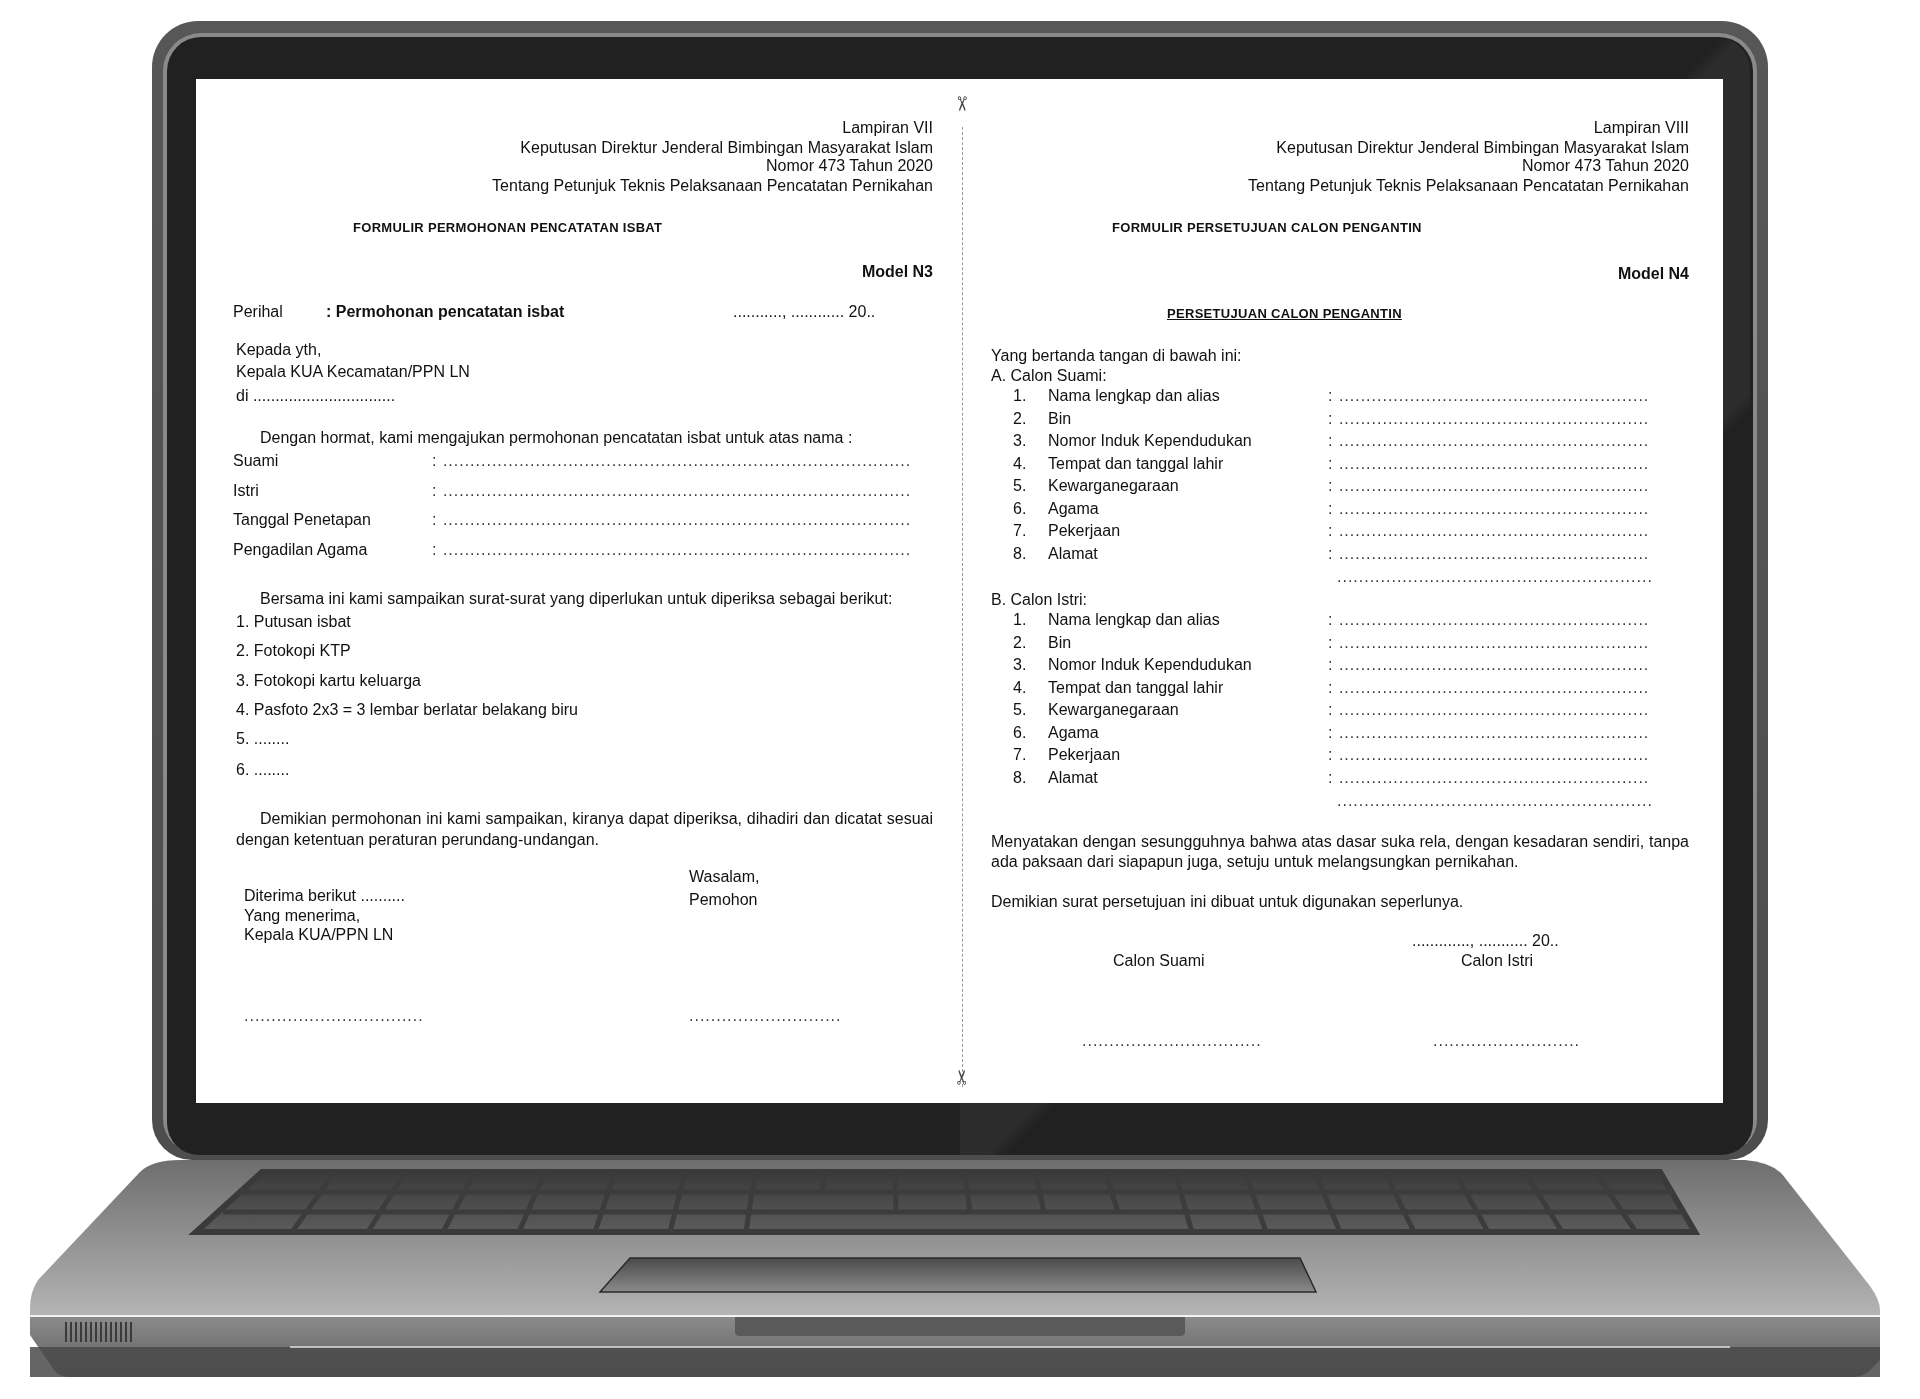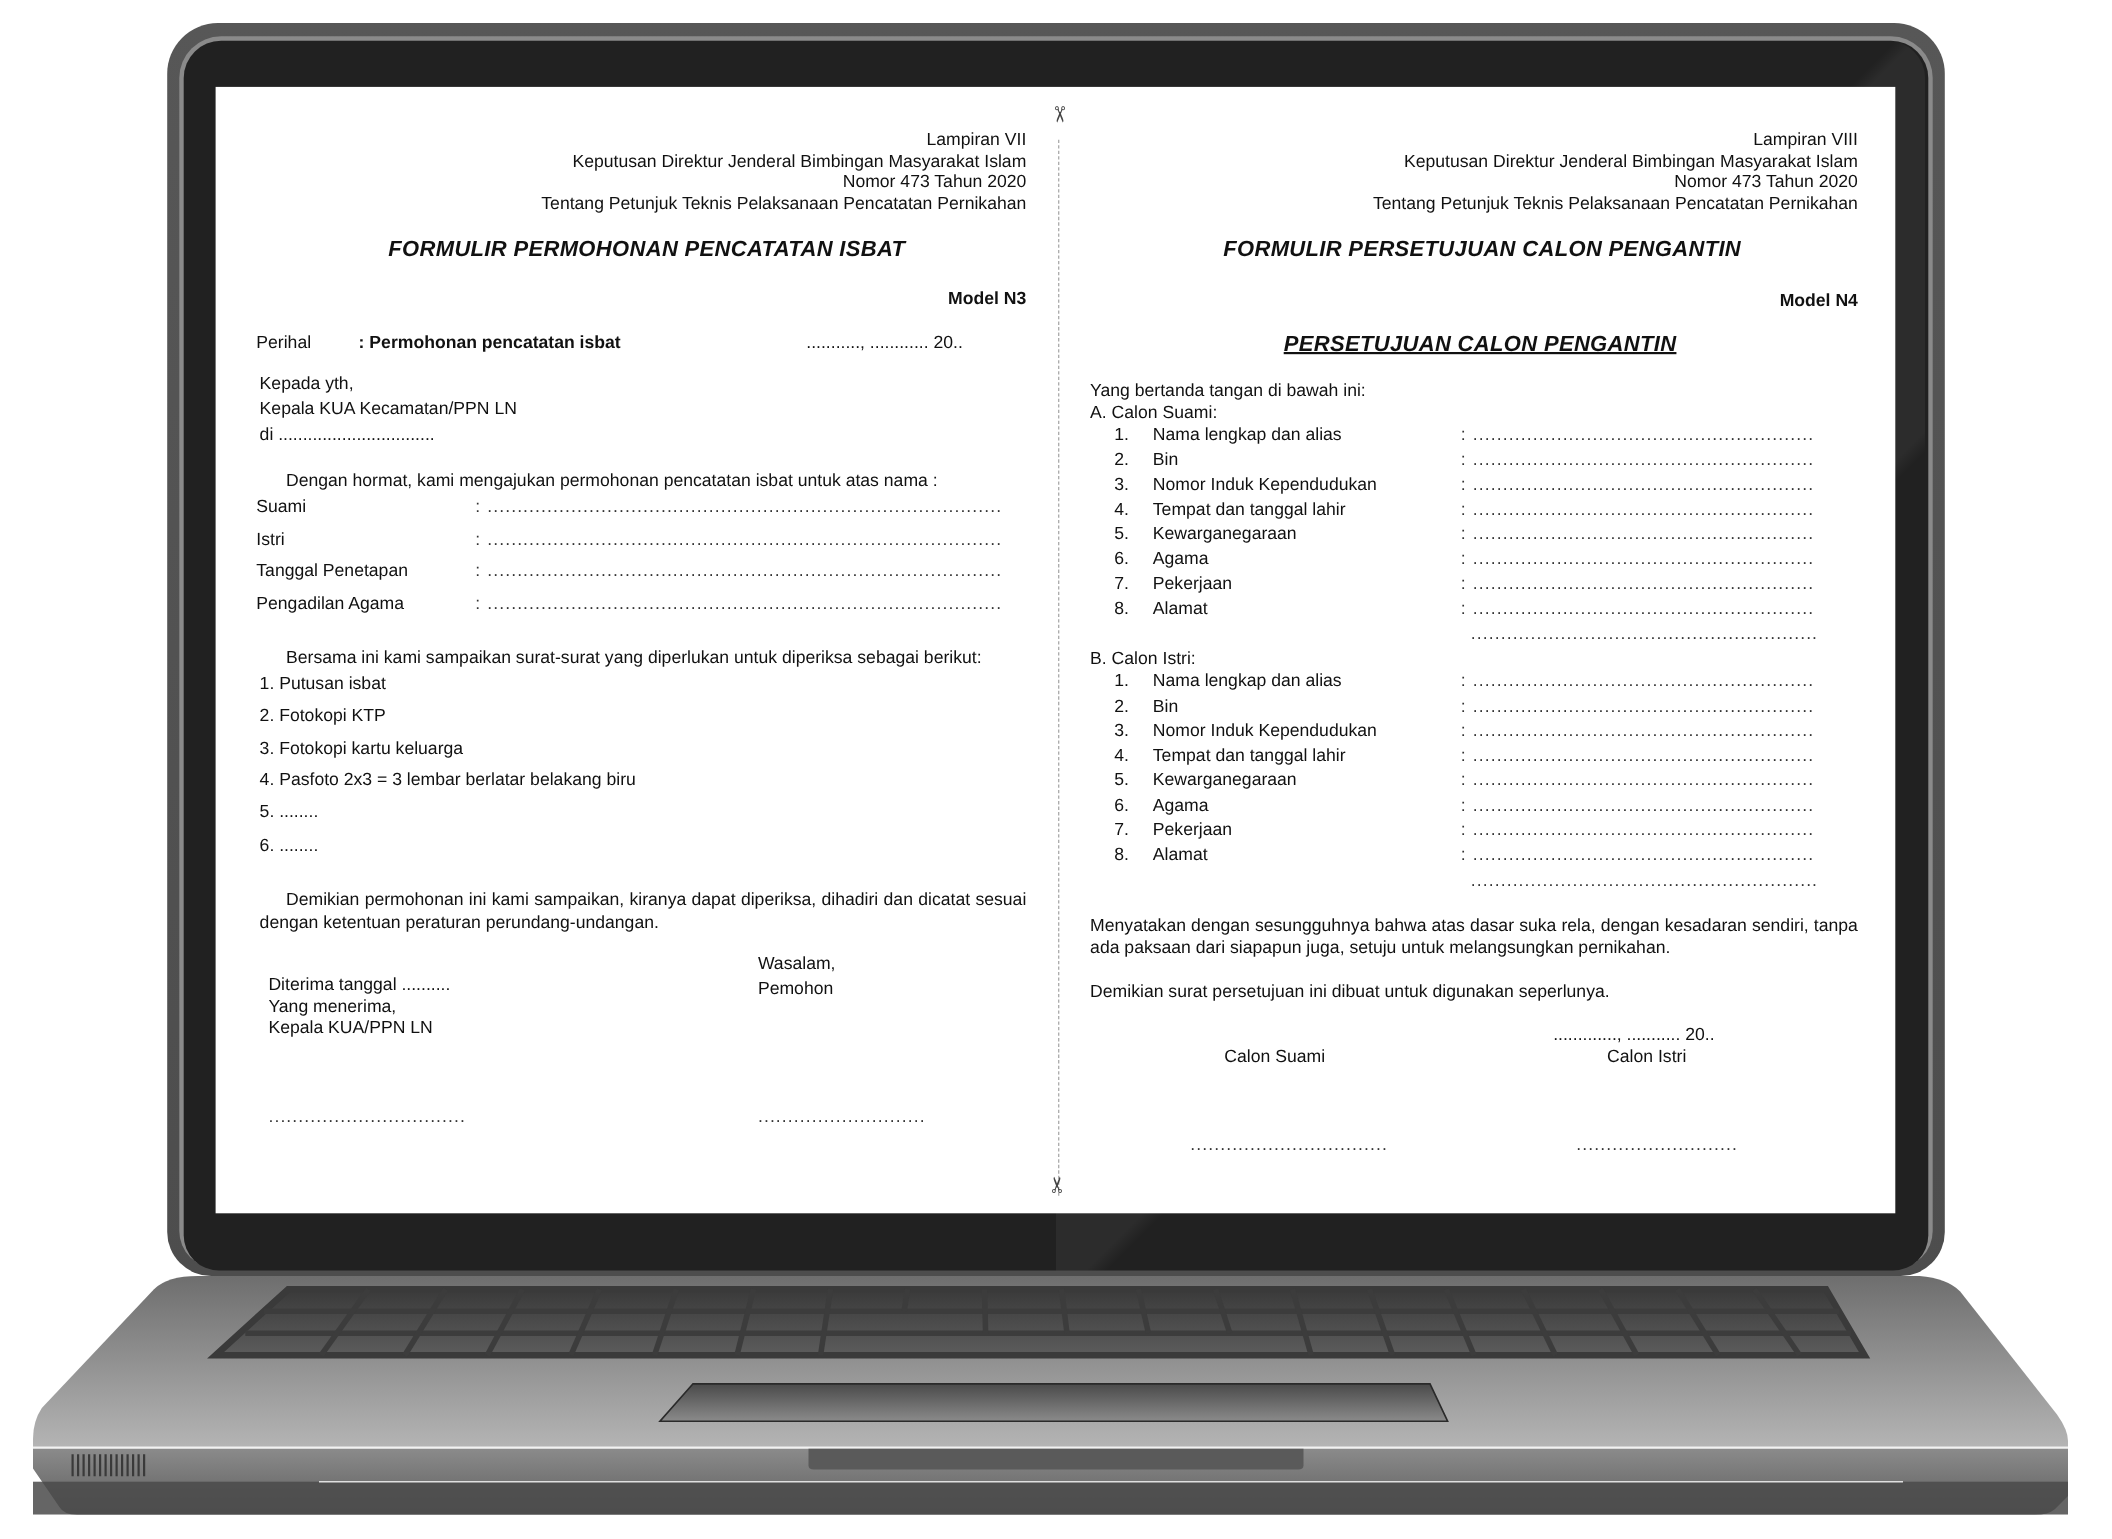--- a/index.html
+++ b/index.html
@@ -19,21 +19,21 @@
   .screen { position:absolute; left:196px; top:79px; width:1527px; height:1024px; background:#ffffff; overflow:hidden; }
 
   
   .base { position:absolute; left:30px; top:1160px; width:1862px; height:217px; }
   .base svg { position:absolute; left:0; top:0; }
 
   
   .doc { position:absolute; font-size:16px; line-height:19px; white-space:nowrap; color:#111; }
   .right { }
   .bold { font-weight:bold; }
-  .title { font-size:20px; font-weight:bold; letter-spacing:0.3px;font-style:italic; }
+  .title { font-size:13px; font-weight:bold; letter-spacing:0.3px; }
   .u { text-decoration:underline; }
   .dots { letter-spacing:1px; color:#333; }
   .just { white-space:normal; text-align:justify; text-align-last:left; }
 
   .cut-line { position:absolute; left:766px; top:48px; width:0; height:960px;
               border-left:1px dashed #9a9a9a; }
   .scissors { position:absolute; font-size:20px; line-height:20px; color:#444; width:20px; text-align:center; }
 </style>
 </head>
 <body>
@@ -83,21 +83,21 @@
     <div class="doc" style="left:40px; top:592px;">3. Fotokopi kartu keluarga</div>
     <div class="doc" style="left:40px; top:621px;">4. Pasfoto 2x3 = 3 lembar berlatar belakang biru</div>
     <div class="doc" style="left:40px; top:650px;">5. ........</div>
     <div class="doc" style="left:40px; top:681px;">6. ........</div>
 
     <div class="doc just" style="left:40px; top:729px; width:697px; text-indent:24px; line-height:21px;">Demikian permohonan ini kami sampaikan, kiranya dapat diperiksa, dihadiri dan dicatat sesuai dengan ketentuan peraturan perundang-undangan.</div>
 
     <div class="doc" style="left:493px; top:788px;">Wasalam,</div>
     <div class="doc" style="left:493px; top:774px;margin-top:37px;">Pemohon</div>
 
-    <div class="doc" style="left:48px; top:807px;">Diterima tanggal ..........</div>
+    <div class="doc" style="left:48px; top:807px;">Diterima berikut ..........</div>
     <div class="doc" style="left:48px; top:827px;">Yang menerima,</div>
     <div class="doc" style="left:48px; top:846px;">Kepala KUA/PPN LN</div>
 
     <div class="doc dots" style="left:48px; top:927px;">.................................</div>
     <div class="doc dots" style="left:493px; top:927px;">............................</div>
   </div>
 
   <div>
     <div class="doc right" style="right:34px; top:39px;">Lampiran VIII</div>
     <div class="doc right" style="right:34px; top:59px;">Keputusan Direktur Jenderal Bimbingan Masyarakat Islam</div>

